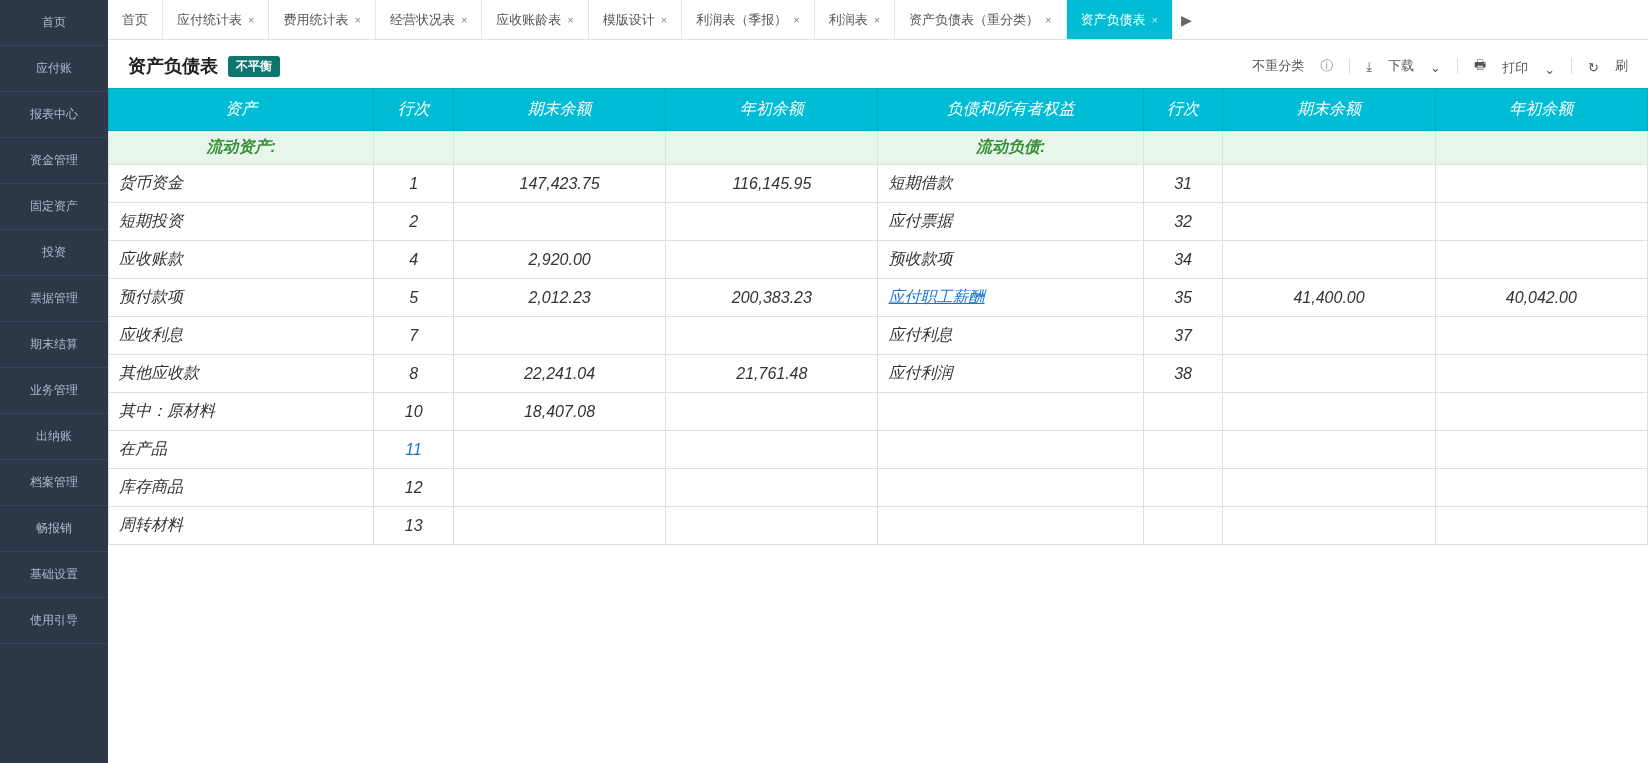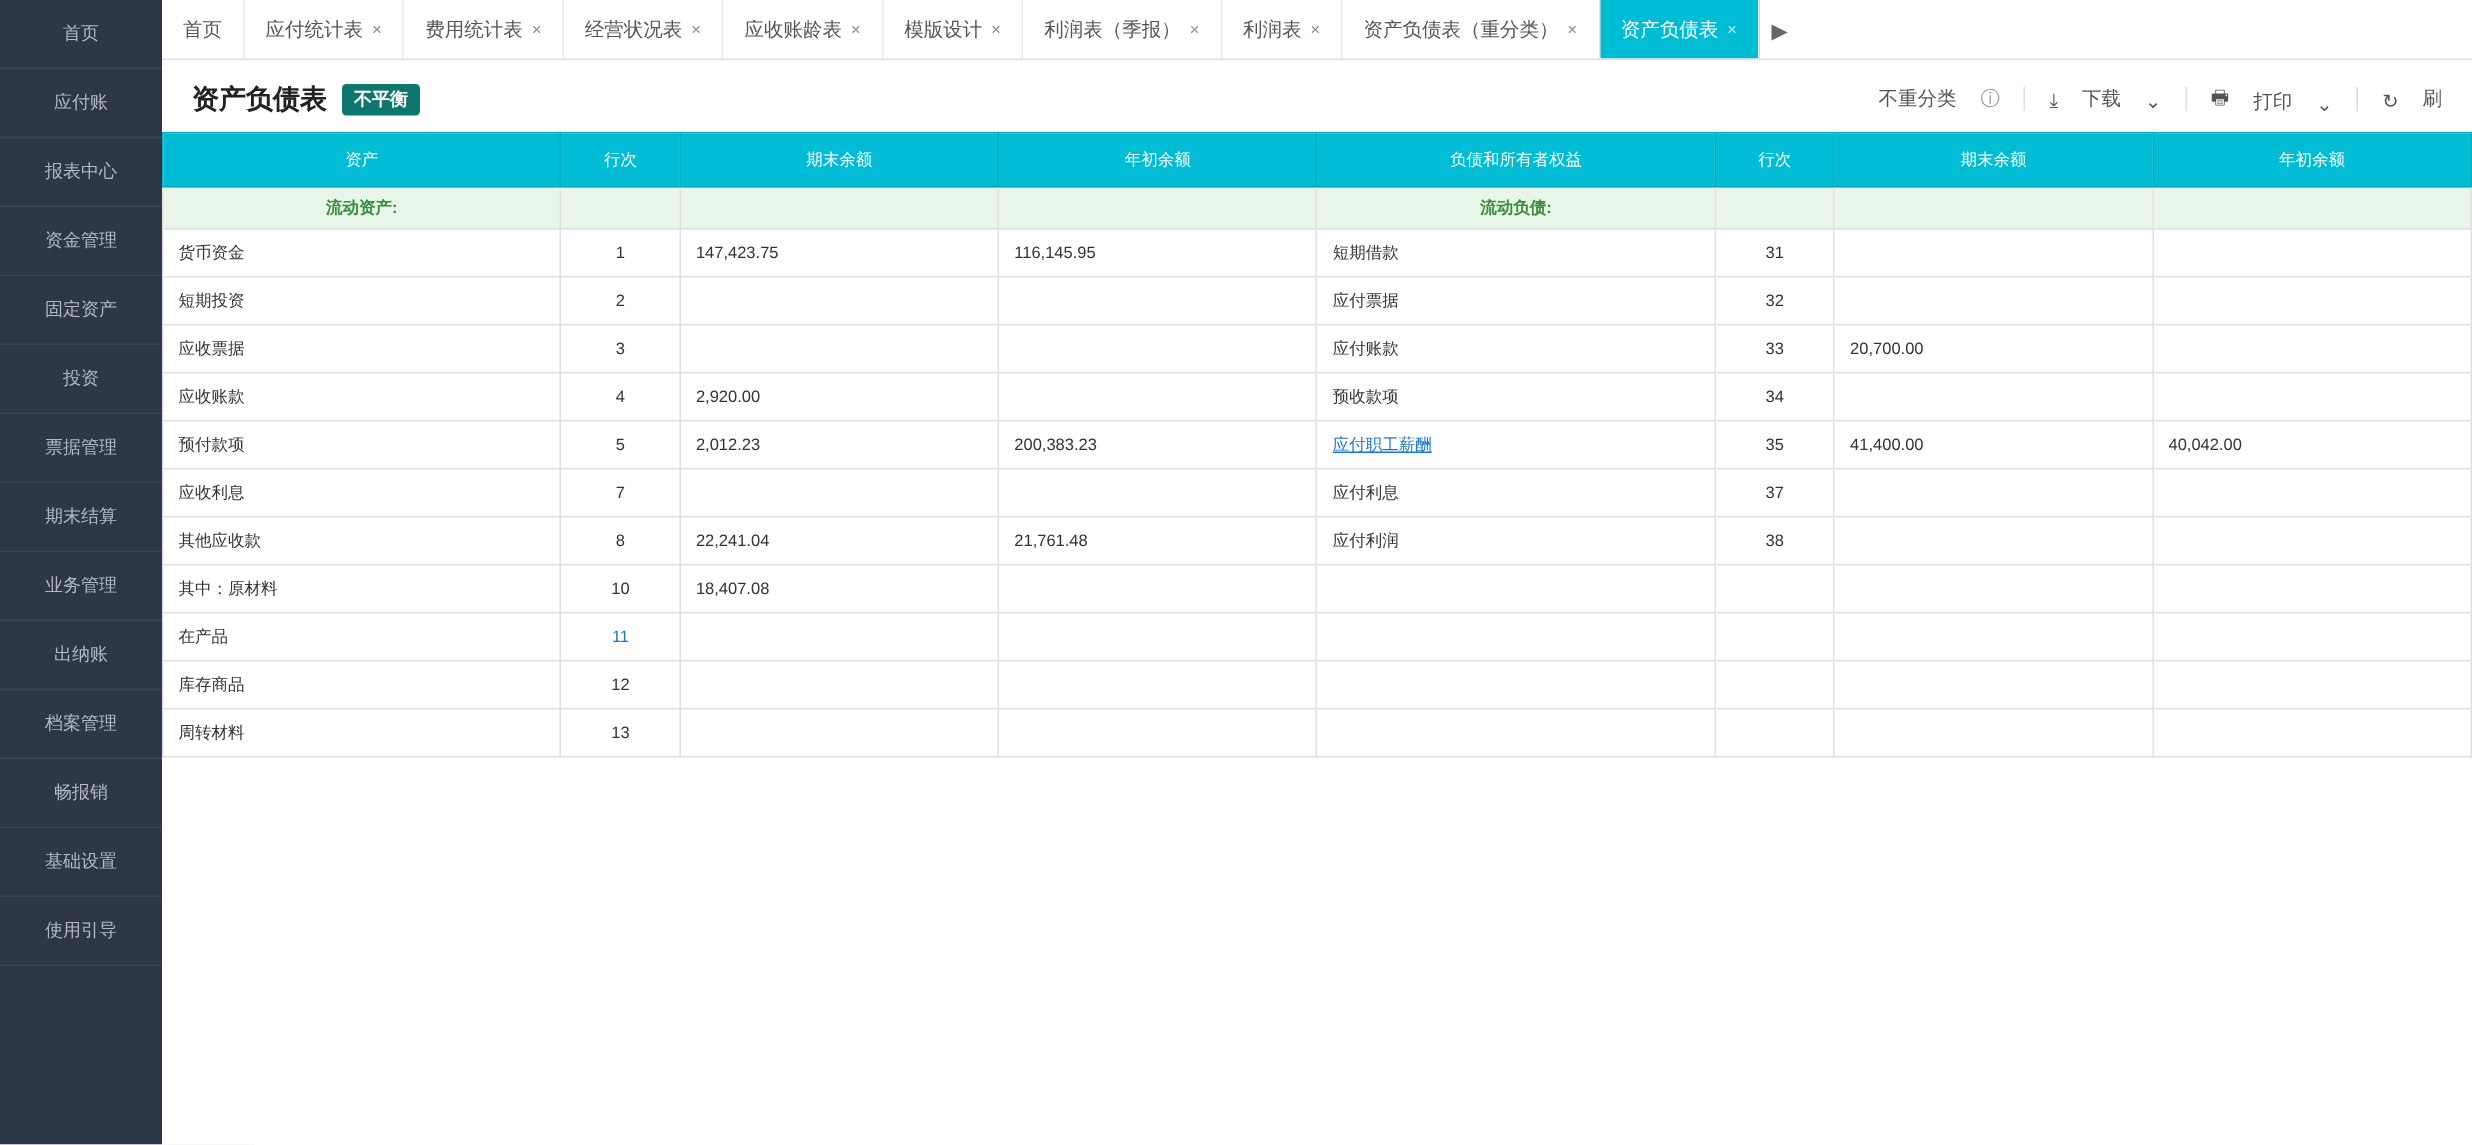--- a/index.html
+++ b/index.html
@@ -122,21 +122,22 @@
       align-items: flex-end;
       gap: 16px;
       cursor: pointer;
       color: #555;
     }
 
     
     .report-table {
       width: 100%;
       border-collapse: collapse;
-      font-size: 11px;
+      font-size: 16px;
+      font-style: italic;
     }
     .report-table th {
       background: #00bcd4;
       color: #fff;
       padding: 10px 8px;
       text-align: center;
       border: 1px solid #00acc1;
       font-weight: normal;
     }
     .report-table td {
@@ -145,21 +146,21 @@
       color: #333;
     }
     .report-table tr.section-header td {
       background: #e8f5e9;
       color: #388e3c;
       font-weight: bold;
       padding: 6px 10px;
       text-align: center;
     }
     .cell-center { text-align: center; }
-    .cell-number { color: #1976d2; text-align: left; }
+    .cell-number { color: #1976d2; text-align: center; }
     .cell-item { padding-left: 20px; }
     .cell-subitem { padding-left: 40px; }
 
     
     .divider-v {
       width: 1px;
       height: 16px;
       background: #ddd;
     }
 
@@ -305,30 +306,20 @@
           <td class="cell-item">短期投资</td>
           <td class="cell-center">2</td>
           <td class="cell-number"></td>
           <td class="cell-number"></td>
           <td class="cell-item">应付票据</td>
           <td class="cell-center">32</td>
           <td class="cell-number"></td>
           <td class="cell-number"></td>
         </tr>
 
-        <tr>
-          <td class="cell-item">应收票据</td>
-          <td class="cell-center">3</td>
-          <td class="cell-number"></td>
-          <td class="cell-number"></td>
-          <td class="cell-item">应付账款</td>
-          <td class="cell-center">33</td>
-          <td class="cell-number">20,700.00</td>
-          <td class="cell-number"></td>
-        </tr>
 
         <tr>
           <td class="cell-item">应收账款</td>
           <td class="cell-center">4</td>
           <td class="cell-number">2,920.00</td>
           <td class="cell-number"></td>
           <td class="cell-item">预收款项</td>
           <td class="cell-center">34</td>
           <td class="cell-number"></td>
           <td class="cell-number"></td>

